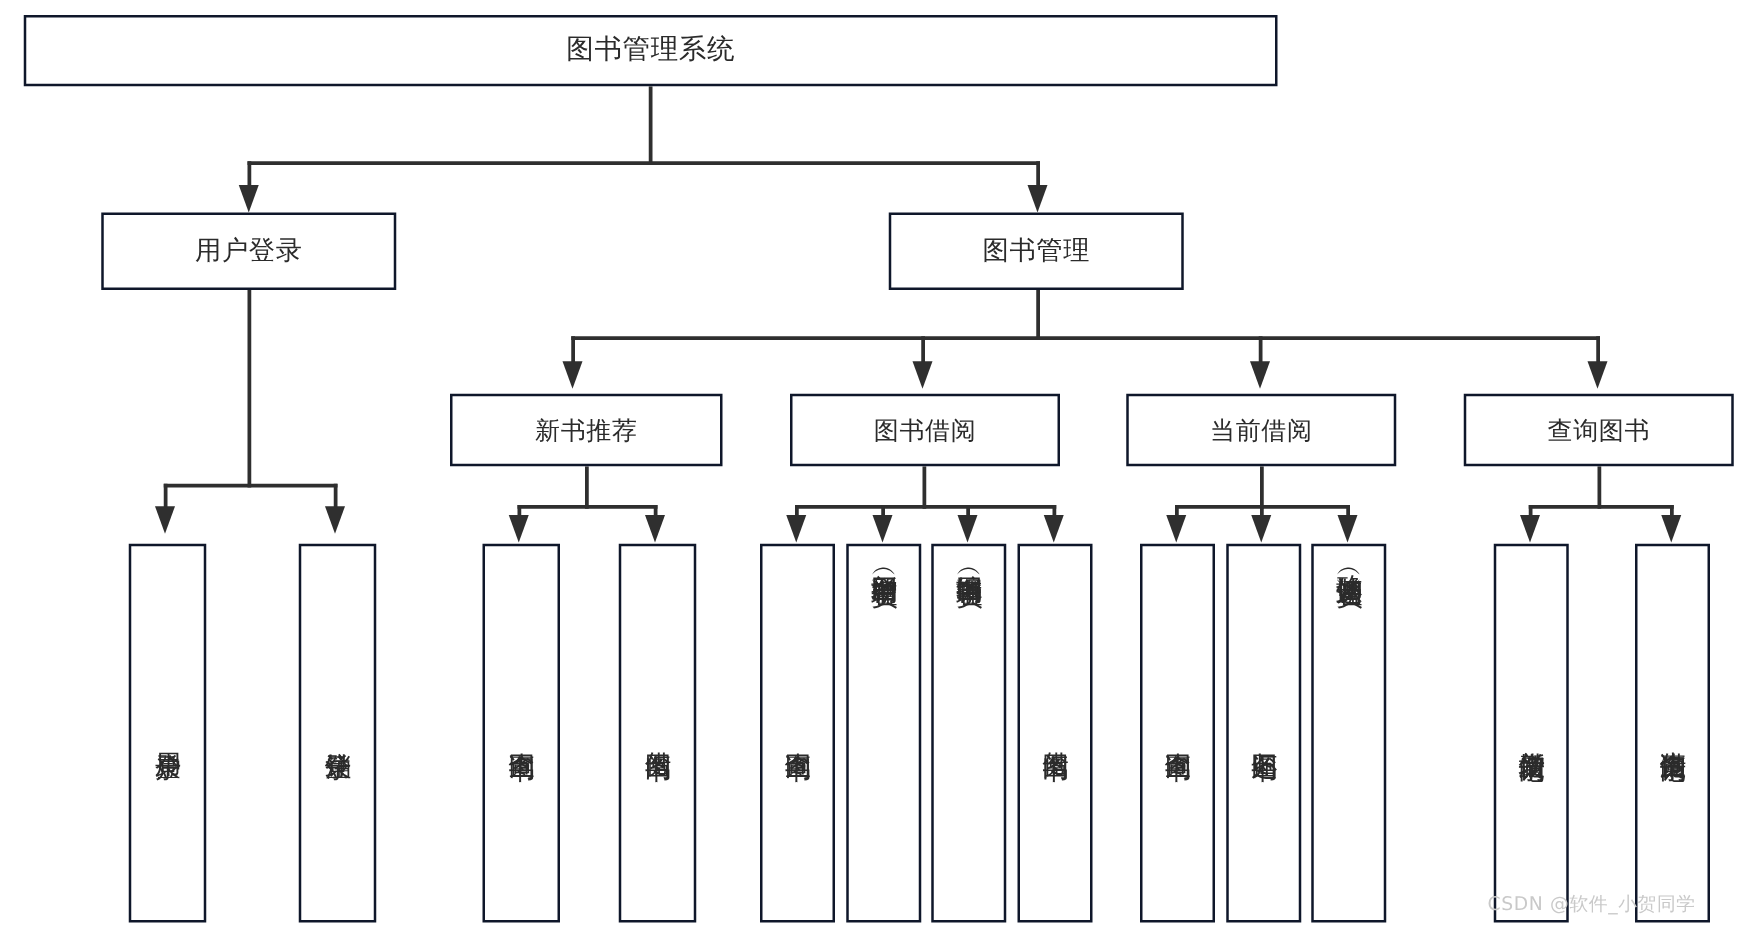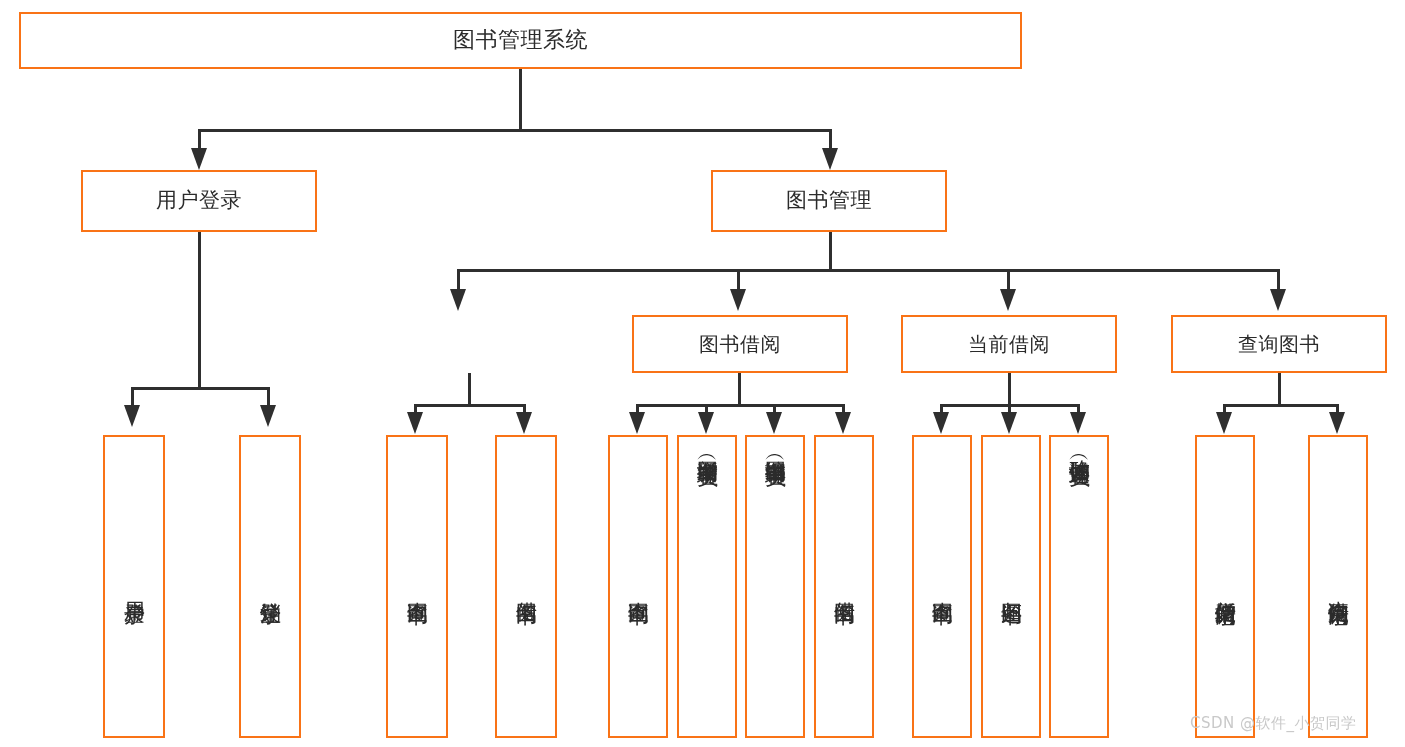--- a/index.html
+++ b/index.html
@@ -2,21 +2,21 @@
 <html><head>
 <meta charset="utf-8">
 <style>
   html,body{margin:0;padding:0;background:#ffffff;}
   body{font-family:"DejaVu Sans","Liberation Sans",sans-serif;}
   #canvas{position:relative;width:1405px;height:747px;background:#ffffff;overflow:hidden;}
 
   .node{
     position:absolute;
     box-sizing:border-box;
-    border:2px solid #f97316;
+    border:2px solid #0f172a;
     background:#ffffff;
     color:#2b2b2b;
     display:flex;
     align-items:center;
     justify-content:center;
     z-index:3;
   }
   .node .lbl{
     display:block;
     line-height:1.12;
@@ -107,20 +107,23 @@
   <div class="edge h" style="left:457px;top:269px;width:823px;height:3px;"></div>
   <div class="edge v" style="left:457px;top:269px;width:3px;height:22px;"></div>
   <div class="edge v" style="left:737px;top:269px;width:3px;height:22px;"></div>
   <div class="edge v" style="left:1007px;top:269px;width:3px;height:22px;"></div>
   <div class="edge v" style="left:1277px;top:269px;width:3px;height:22px;"></div>
   <div class="arrow" style="left:450px;top:289px;"></div>
   <div class="arrow" style="left:730px;top:289px;"></div>
   <div class="arrow" style="left:1000px;top:289px;"></div>
   <div class="arrow" style="left:1270px;top:289px;"></div>
 
+  <div class="node lvl3" style="left:360px;top:315px;width:218px;height:58px;">
+    <span class="lbl">新书推荐</span>
+  </div>
   <div class="node lvl3" style="left:901px;top:315px;width:216px;height:58px;">
     <span class="lbl">当前借阅</span>
   </div>
   <div class="node lvl3" style="left:632px;top:315px;width:216px;height:58px;">
     <span class="lbl">图书借阅</span>
   </div>
   <div class="node lvl3" style="left:1171px;top:315px;width:216px;height:58px;">
     <span class="lbl">查询图书</span>
   </div>
 

